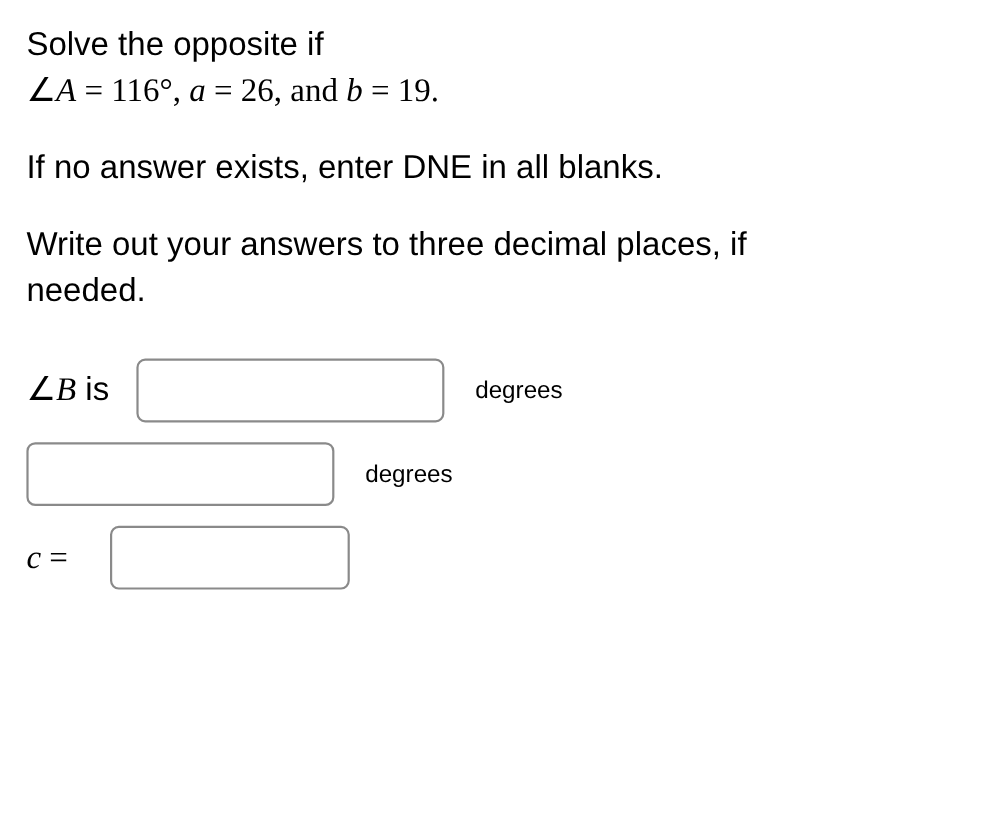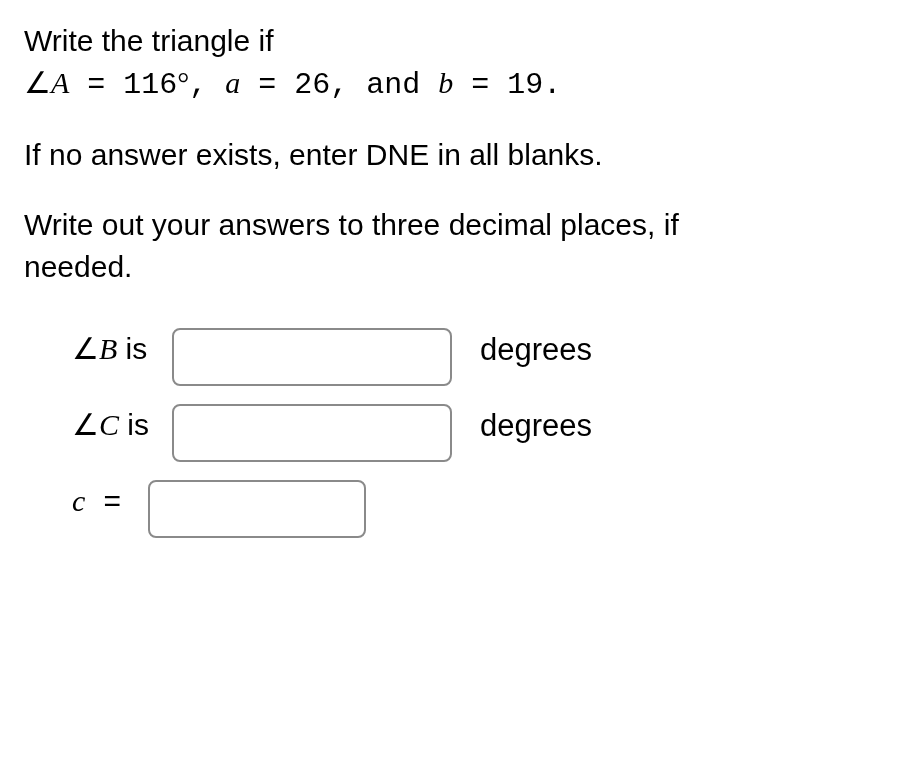--- a/index.html
+++ b/index.html
@@ -13,43 +13,43 @@
       color: #000;
       padding: 20px 24px;
       width: 915px;
       line-height: 1.4;
     }
     .mathit {
       font-family: 'Times New Roman', Georgia, serif;
       font-style: italic;
     }
     .mathrm {
-      font-family: Liberation Mono, monospace;
+      font-family: Liberation Serif, serif;
       font-style: normal;
     }
     .deg {
       font-family: 'Times New Roman', Georgia, serif;
       font-style: normal;
     }
     .problem-line {
       margin-bottom: 0;
     }
     .spacer-medium {
       height: 28px;
     }
     .spacer-large {
       height: 40px;
     }
     .bold {
       font-weight: normal;
     }
     .answer-row {
       display: flex;
+      align-items: center;
       margin-bottom: 18px;
-      margin-left: 48px;
     }
     .answer-label {
       min-width: 100px;
       font-size: 30px;
     }
     .answer-label-c {
       min-width: 76px;
       font-size: 30px;
     }
     .answer-input {
@@ -65,32 +65,32 @@
       width: 218px;
       height: 58px;
       border: 2px solid #8a8a8a;
       border-radius: 8px;
       font-size: 26px;
       padding: 0 12px;
       background: #fff;
     }
     .unit {
       margin-left: 28px;
-      font-size: 31px;
+      font-size: 22px;
     }
     .angle {
       font-family: 'Times New Roman', Georgia, serif;
       font-style: normal;
     }
   </style>
 </head>
 <body>
 
 <div>
-  <div class="problem-line">Write the triangle if</div>
+  <div class="problem-line">Solve the opposite if</div>
   <div class="problem-line">
     <span class="angle">∠</span><span class="mathit">A</span><span class="mathrm"> = 116</span><span class="deg">°</span><span class="mathrm">, </span><span class="mathit">a</span><span class="mathrm"> = 26,   and   </span><span class="mathit">b</span><span class="mathrm"> = 19.</span>
   </div>
 </div>
 
 <div class="spacer-medium"></div>
 
 <div class="bold">If no answer exists, enter DNE in all blanks.</div>
 
 <div class="spacer-medium"></div>
@@ -102,23 +102,20 @@
 
 <div class="answer-row">
   <div class="answer-label">
     <span class="angle">∠</span><span class="mathit">B</span><span> is</span>
   </div>
   <input type="text" class="answer-input" style="">
   <span class="unit">degrees</span>
 </div>
 
 <div class="answer-row">
-  <div class="answer-label">
-    <span class="angle">∠</span><span class="mathit">C</span><span> is</span>
-  </div>
   <input type="text" class="answer-input" style="">
   <span class="unit">degrees</span>
 </div>
 
 <div class="answer-row">
   <div class="answer-label-c">
     <span class="mathit">c</span><span class="mathrm"> =</span>
   </div>
   <input type="text" class="answer-input-c" style="">
 </div>

